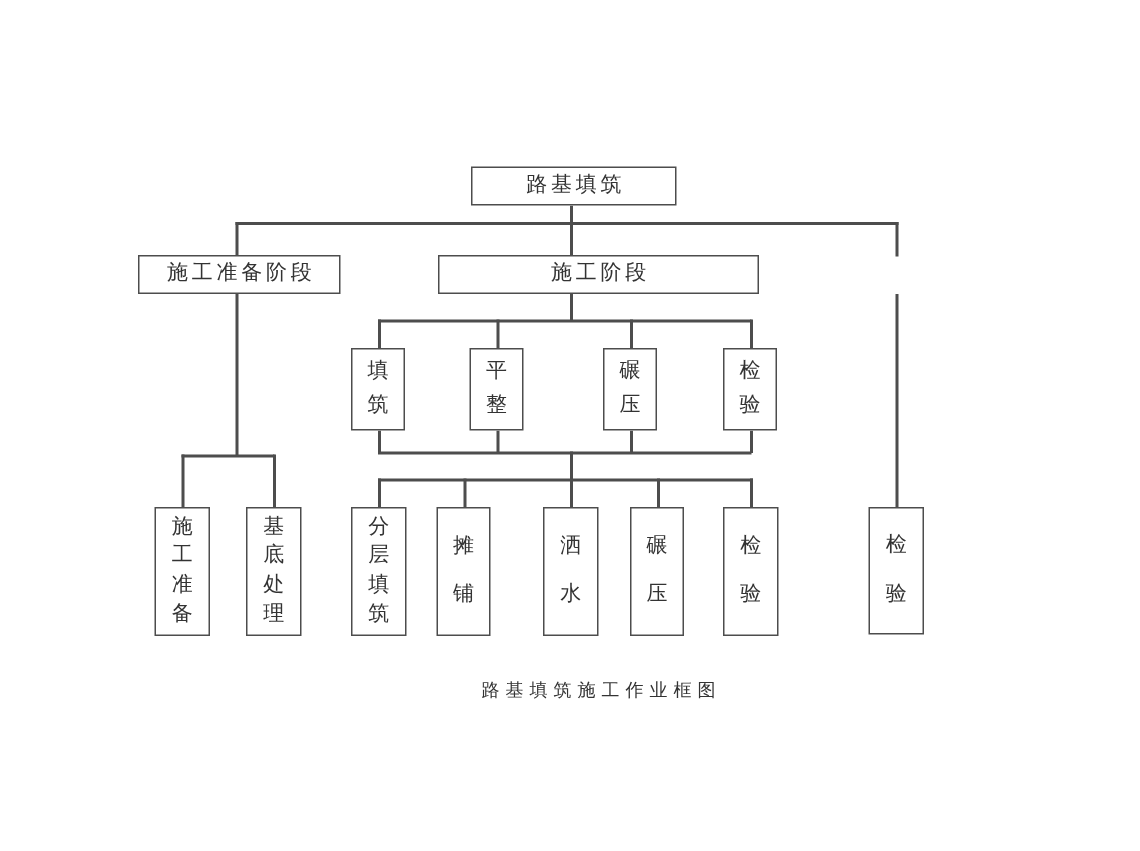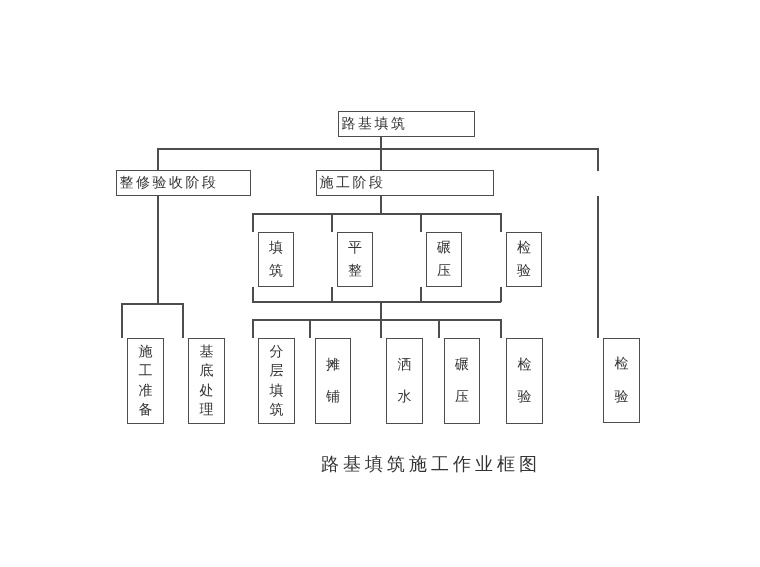--- a/index.html
+++ b/index.html
@@ -19,36 +19,36 @@
   }
   
   .ln { position: absolute; background: var(--line); }
   .ln.v { width: 1.5px; }
   .ln.h { height: 1.5px; }
   
   .node {
     position: absolute;
     border: 1.5px solid var(--line);
     background: var(--bg);
-    display: flex; align-items: center; 
-    font-size: 14px; color: var(--text); margin-left: 24px;
+    display: flex; align-items: center; justify-content: center;
+    font-size: 14px; color: var(--text);
   }
   .hlabel {
     letter-spacing: 2.5px; padding-left: 2.5px; white-space: nowrap;
     line-height: 1;
   }
   .vlabel {
     display: flex; flex-direction: column;
     justify-content: space-evenly; align-items: center;
     width: 100%; height: 100%;
     font-size: 14px; line-height: 1;
   }
   .caption {
     position: absolute;
-    font-size: 18px; letter-spacing: 4px; white-space: nowrap;
+    font-size: 12px; letter-spacing: 4px; white-space: nowrap;
     color: var(--text);
   }
 </style>
 </head>
 <body>
 
 <div class="canvas">
 
   <div class="ln v" style="left:380px;top:137px;height:12px"></div>
   <div class="ln h" style="left:157px;top:148px;width:442px"></div>
@@ -81,23 +81,23 @@
   <div class="ln v" style="left:438px;top:319px;height:19px"></div>
   <div class="ln v" style="left:500px;top:319px;height:19px"></div>
 
   <div class="ln v" style="left:597px;top:196px;height:142px"></div>
 
   <div class="node" style="left:314px;top:111px;width:137px;height:26px">
     <span class="hlabel">路基填筑</span>
   </div>
 
   <div class="node" style="left:92px;top:170px;width:135px;height:26px">
-    <span class="hlabel">整修验收阶段</span>
+    <span class="hlabel">施工准备阶段</span>
   </div>
-  <div class="node" style="left:292px;top:170px;width:178px;height:26px">
+  <div class="node" style="left:292px;top:170px;width:214px;height:26px">
     <span class="hlabel">施工阶段</span>
   </div>
 
   <div class="node" style="left:234px;top:232px;width:36px;height:55px">
     <span class="vlabel">
         <span>填</span>
         <span>筑</span>
       </span>
   </div>
   <div class="node" style="left:313px;top:232px;width:36px;height:55px">

